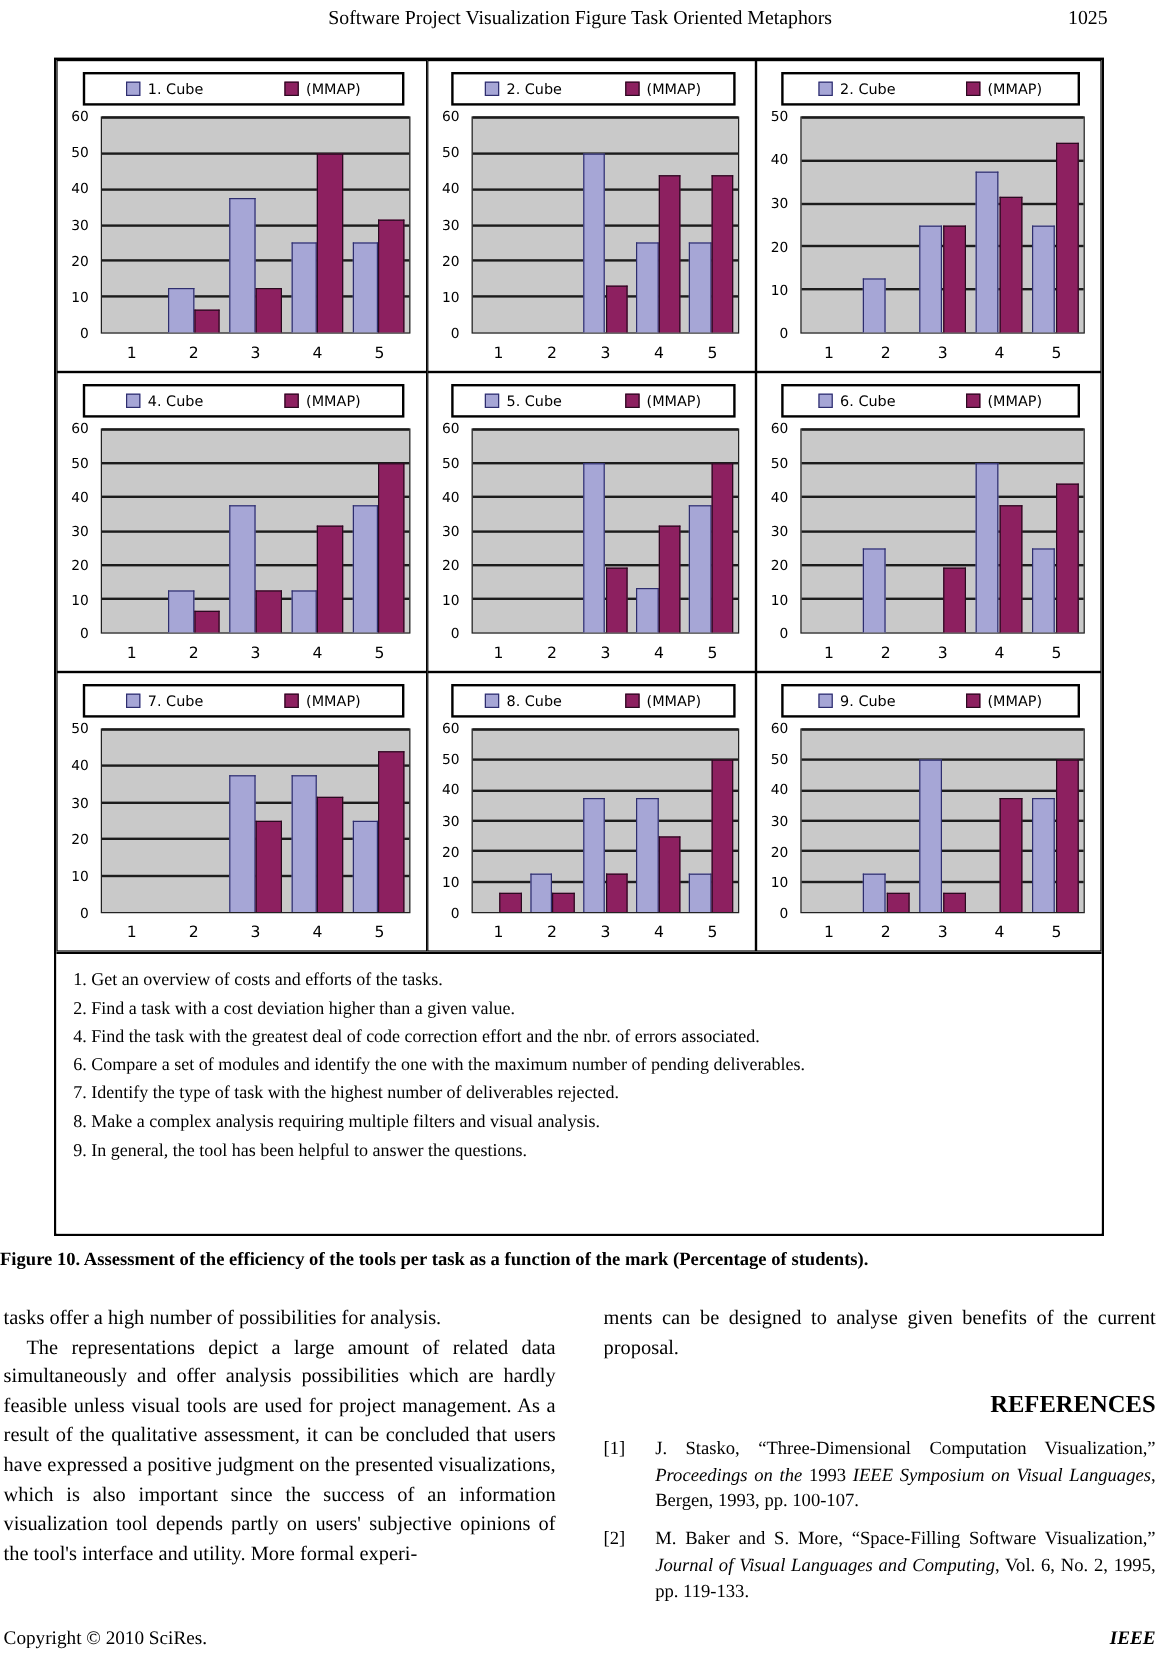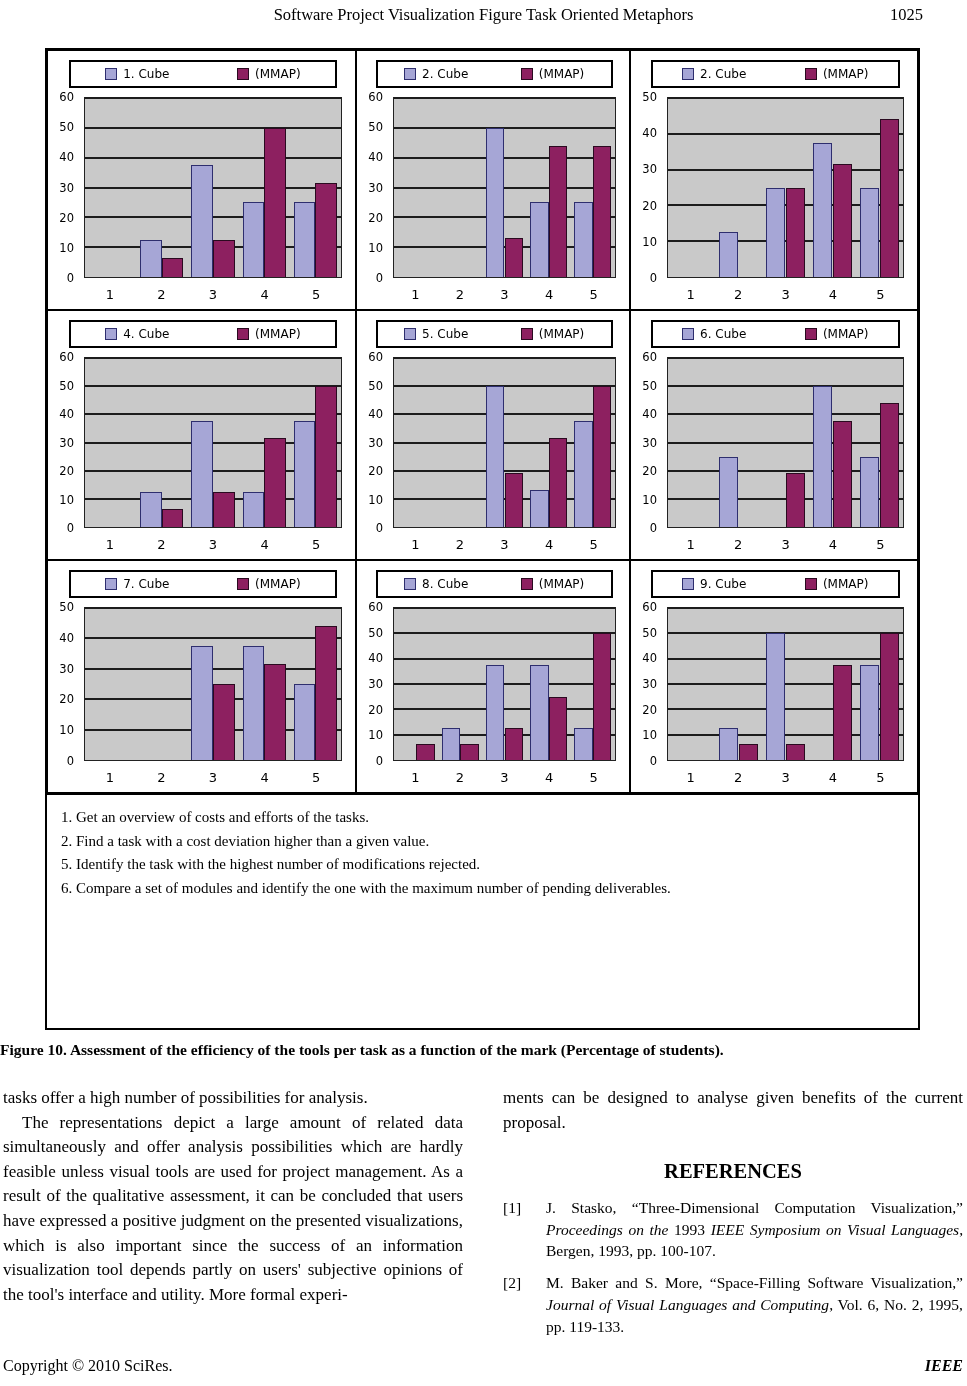--- a/index.html
+++ b/index.html
@@ -56,21 +56,21 @@
     position:absolute; top:1041px; left:0; right:0; text-align:left;
     font-weight:bold; font-size:15.5px;
   }
 
   
   .body-cols { position:absolute; top:1086px; left:3px; width:961px; display:flex; gap:40px; }
   .col { width:460px; font-size:17px; line-height:24.6px; text-align:justify; }
   .col p { margin:0; }
   .p-indent { text-indent:19px; }
 
-  .refs-heading { text-align:center; font-weight:bold; font-size:20.5px; margin:24px 0 13px 0; }
+  .refs-heading { text-align:right; font-weight:bold; font-size:20.5px; margin:24px 0 13px 0; }
   .refs-list { }
   .ref { display:flex; margin-bottom:10px; font-size:15.5px; line-height:21.8px; }
   .ref-label { width:43px; flex:none; }
   .ref-text  { flex:1; text-align:justify; }
   .ref-text em { font-style:italic; }
 
   
   .footer-left  { position:absolute; left:3px;  top:1357px; font-size:16px; }
   .footer-right { position:absolute; right:4px; top:1357px; font-size:16px; font-weight:bold; font-style:italic; }
 </style>
@@ -480,22 +480,25 @@
           <span class="xlabel">2</span>
           <span class="xlabel">3</span>
           <span class="xlabel">4</span>
           <span class="xlabel">5</span>
         </div>
       </div>
     </div>
   <div class="tasks">
       <div class="task-item">1. Get an overview of costs and efforts of the tasks.</div>
       <div class="task-item">2. Find a task with a cost deviation higher than a given value.</div>
-      <div class="task-item">5. Identify the task with the highest number of modifications rejected.</div>
+      <div class="task-item">4. Find the task with the greatest deal of code correction effort and the nbr. of errors associated.</div>
       <div class="task-item">6. Compare a set of modules and identify the one with the maximum number of pending deliverables.</div>
+      <div class="task-item">7. Identify the type of task with the highest number of deliverables rejected.</div>
+      <div class="task-item">8. Make a complex analysis requiring multiple filters and visual analysis.</div>
+      <div class="task-item">9. In general, the tool has been helpful to answer the questions.</div>
     </div>
 </div>
 
 <div class="figure-caption">Figure 10. Assessment of the efficiency of the tools per task as a function of the mark (Percentage of students).</div>
 
 <div class="body-cols">
   <div class="col">
     <p>tasks offer a high number of possibilities for analysis.</p>
     <p class="p-indent">The representations depict a large amount of related data simultaneously and offer analysis possibilities which are hardly feasible unless visual tools are used for project management. As a result of the qualitative assessment, it can be concluded that users have expressed a positive judgment on the presented visualizations, which is also important since the success of an information visualization tool depends partly on users' subjective opinions of the tool's interface and utility. More formal experi-</p>
   </div>

